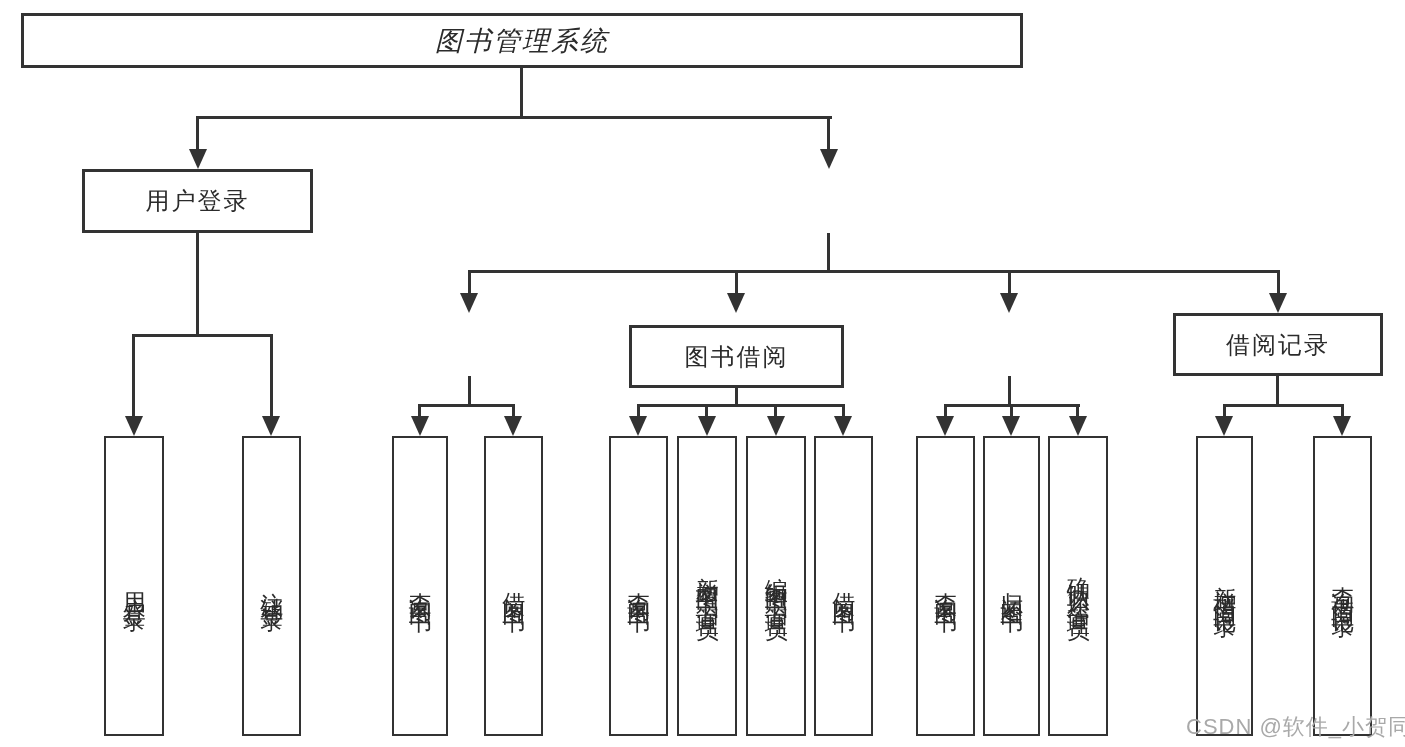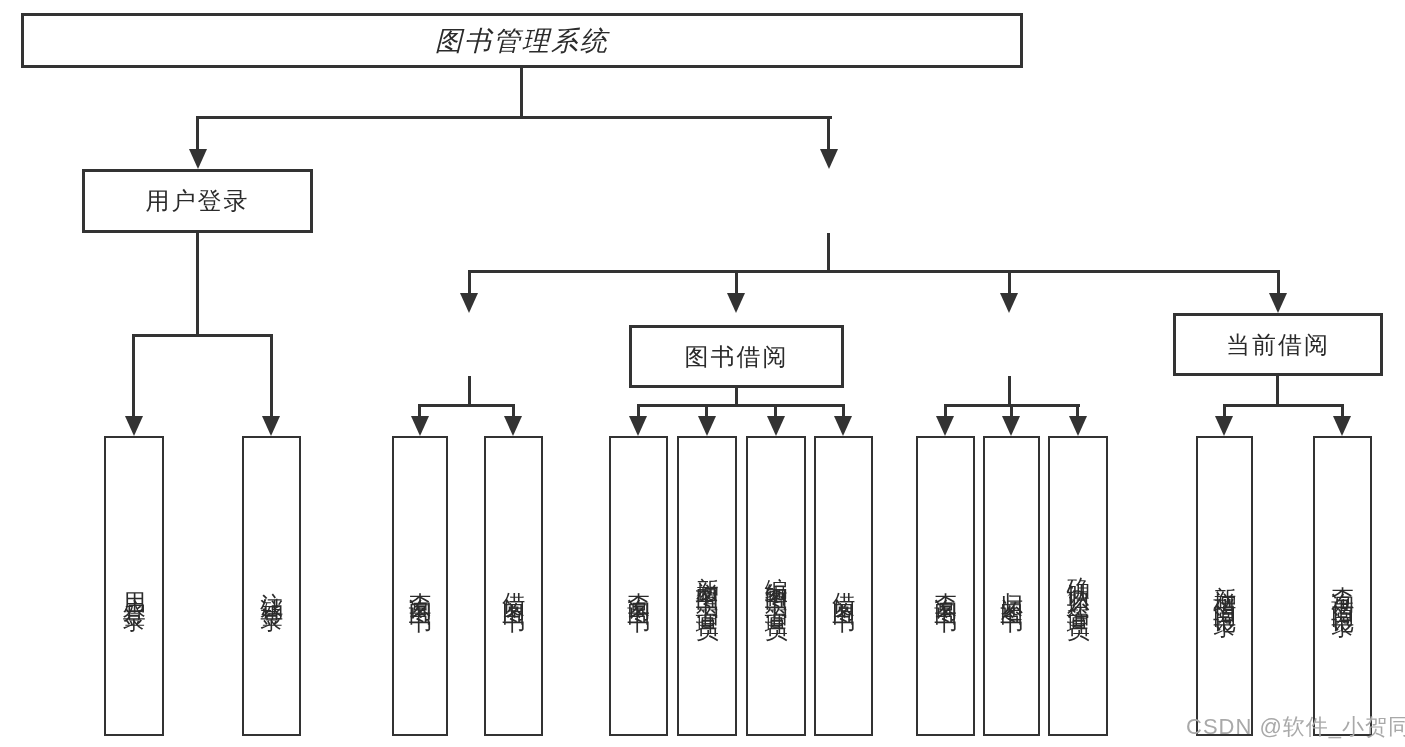--- a/index.html
+++ b/index.html
@@ -110,21 +110,21 @@
     <div class="arrow" style="left:460px;  top:293px;"></div>
     <div class="arrow" style="left:727px;  top:293px;"></div>
     <div class="arrow" style="left:1000px; top:293px;"></div>
     <div class="arrow" style="left:1269px; top:293px;"></div>
   </div>
 
   <div class="box" style="left:629px; top:325px; width:215px; height:63px;text-align:right;">
     <span class="hlabel">图书借阅</span>
   </div>
   <div class="box" style="left:1173px; top:313px; width:210px; height:63px;">
-    <span class="hlabel">当前借阅</span>
+    <span class="hlabel">借阅记录</span>
   </div>
 
   <div>
     <div class="line" style="left:468px; top:376px; width:3px;  height:30px;"></div>
     <div class="line" style="left:418px; top:404px; width:97px; height:3px;"></div>
     <div class="line" style="left:418px; top:404px; width:3px;  height:14px;"></div>
     <div class="line" style="left:512px; top:404px; width:3px;  height:14px;"></div>
     <div class="arrow" style="left:411px; top:416px;"></div>
     <div class="arrow" style="left:504px; top:416px;"></div>
   </div>

